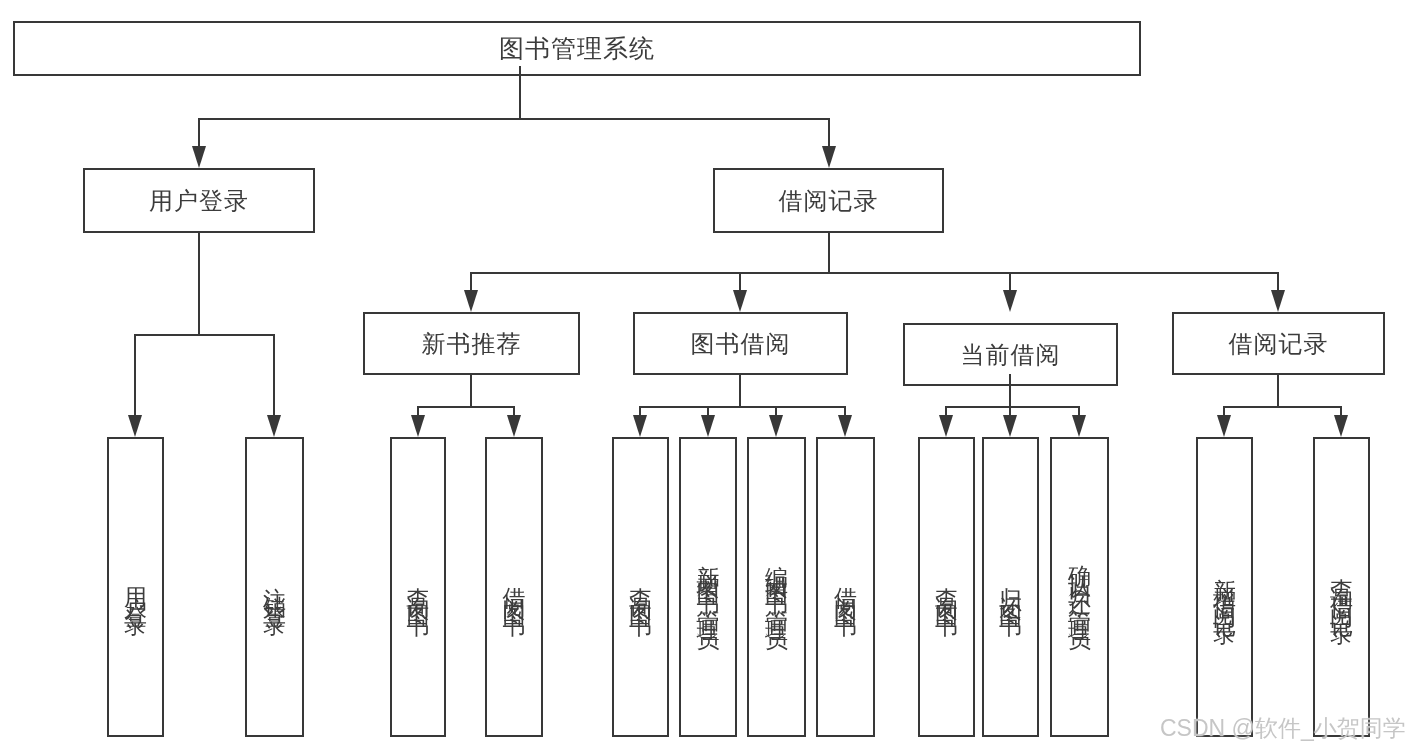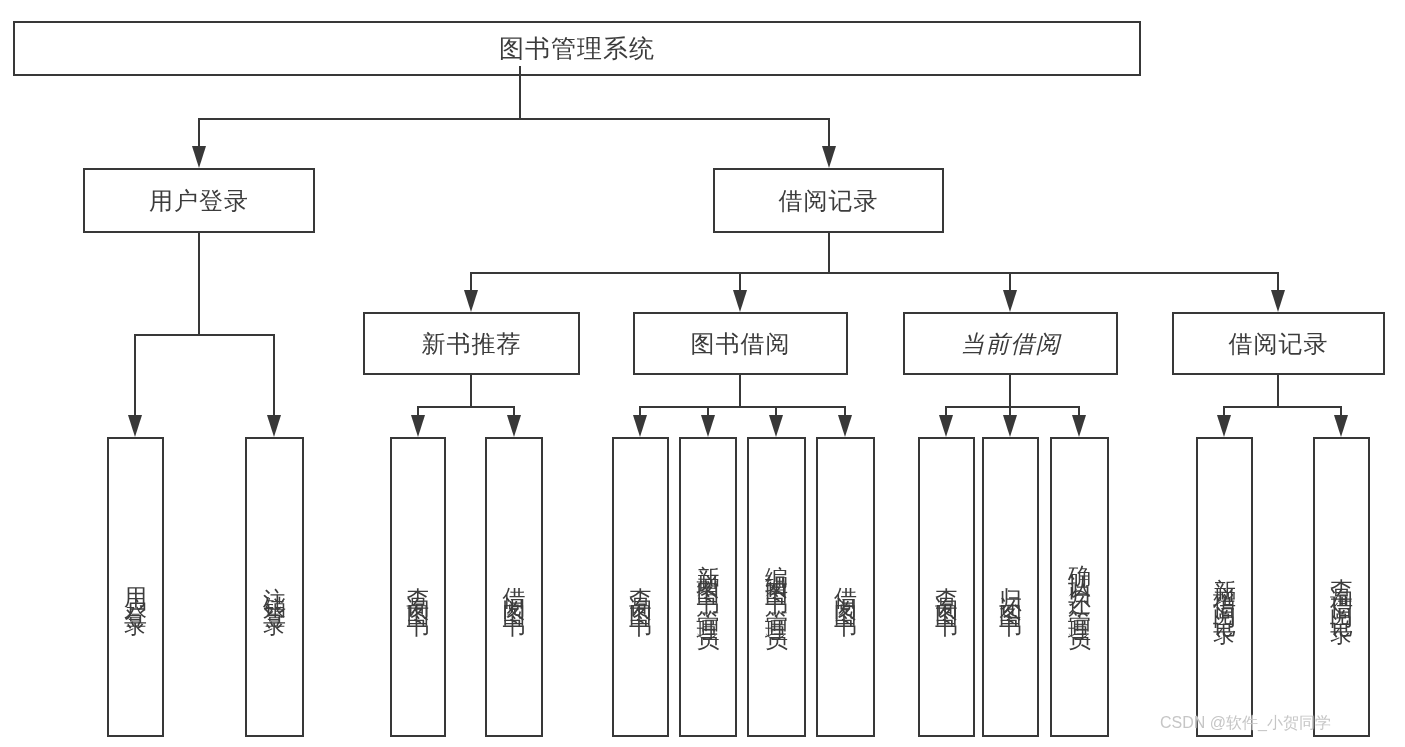--- a/index.html
+++ b/index.html
@@ -63,21 +63,21 @@
     width: 0; height: 0;
     border-left: 7px solid transparent;
     border-right: 7px solid transparent;
     border-top: 22px solid var(--line, #383838);
   }
   .watermark {
     position: absolute;
     left: 1160px;
     top: 713px;
     width: 245px;
-    font-size: 16px;
+    font-size: 23px;
     color: var(--watermark, #c6c6c6);
     text-shadow: 0 0 2px #ffffff;
     z-index: 10;
     white-space: nowrap;
   }
 </style>
 </head>
 <body>
 
 <div id="canvas">
@@ -107,21 +107,21 @@
   <div class="vline" style="left:739px; top:274px; height:18px;"></div>
   <div class="vline" style="left:1009px; top:274px; height:18px;"></div>
   <div class="vline" style="left:1277px; top:274px; height:18px;"></div>
   <div class="arrow" style="left:464px; top:290px;"></div>
   <div class="arrow" style="left:733px; top:290px;"></div>
   <div class="arrow" style="left:1003px; top:290px;"></div>
   <div class="arrow" style="left:1271px; top:290px;"></div>
 
   <div class="node" style="left:363px; top:312px; width:217px; height:63px;">新书推荐</div>
   <div class="node" style="left:633px; top:312px; width:215px; height:63px;">图书借阅</div>
-  <div class="node" style="left:903px; top:312px; width:215px; height:63px;font-style:italic;">当前借阅</div>
+  <div class="node" style="left:903px; top:323px; width:215px; height:63px;">当前借阅</div>
   <div class="node" style="left:1172px; top:312px; width:213px; height:63px;">借阅记录</div>
 
   <div class="vline" style="left:470px; top:374px; height:34px;"></div>
   <div class="hline" style="left:417px; top:406px; width:98px;"></div>
   <div class="vline" style="left:417px; top:408px; height:9px;"></div>
   <div class="vline" style="left:513px; top:408px; height:9px;"></div>
   <div class="arrow" style="left:411px; top:415px;"></div>
   <div class="arrow" style="left:507px; top:415px;"></div>
 
   <div class="vline" style="left:739px; top:374px; height:34px;"></div>

